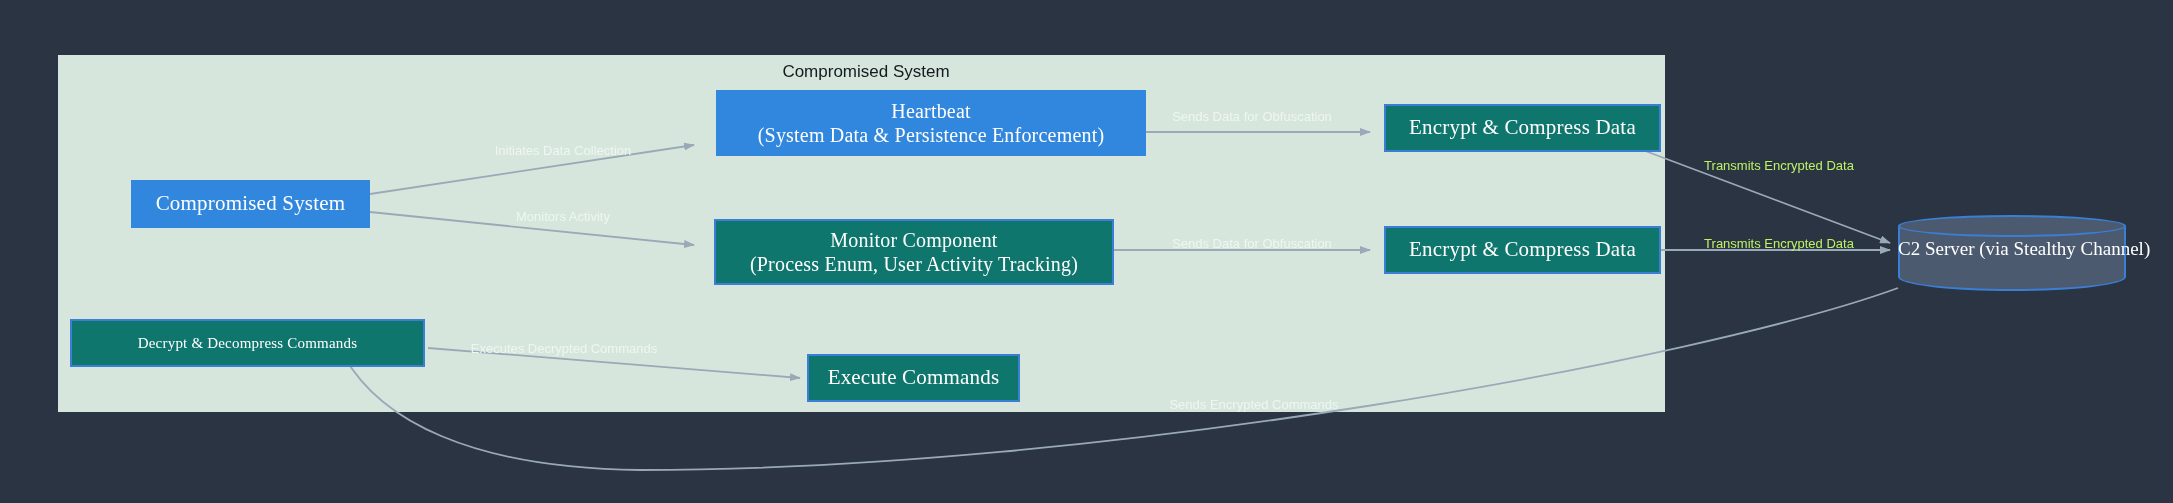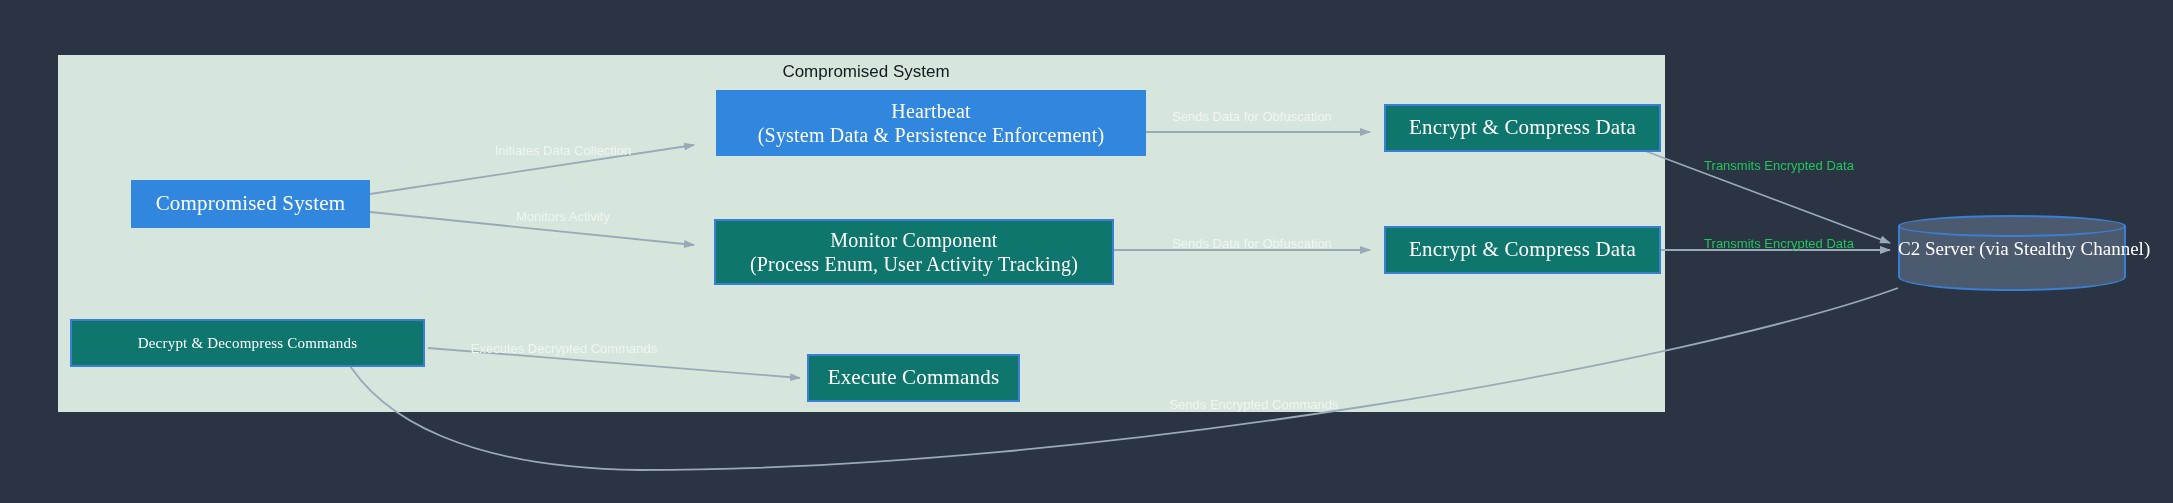--- a/index.html
+++ b/index.html
@@ -97,21 +97,21 @@
   }
   
   .elabel {
     position: absolute;
     font-family: "Liberation Sans", sans-serif;
     font-size: 13px;
     white-space: nowrap;
     transform: translate(-50%, -50%);
   }
   .elabel.inside { color: #eef6f1; }
-  .elabel.outside { color: #22c55e; }
+  .elabel.outside { color: #bef264; }
 </style>
 </head>
 <body>
 
 <div id="canvas">
 
   <div class="cluster" style="left:58px; top:55px; width:1607px; height:357px;"></div>
 
   <svg id="edge-layer" viewBox="0 0 2173 503">
     <defs>

